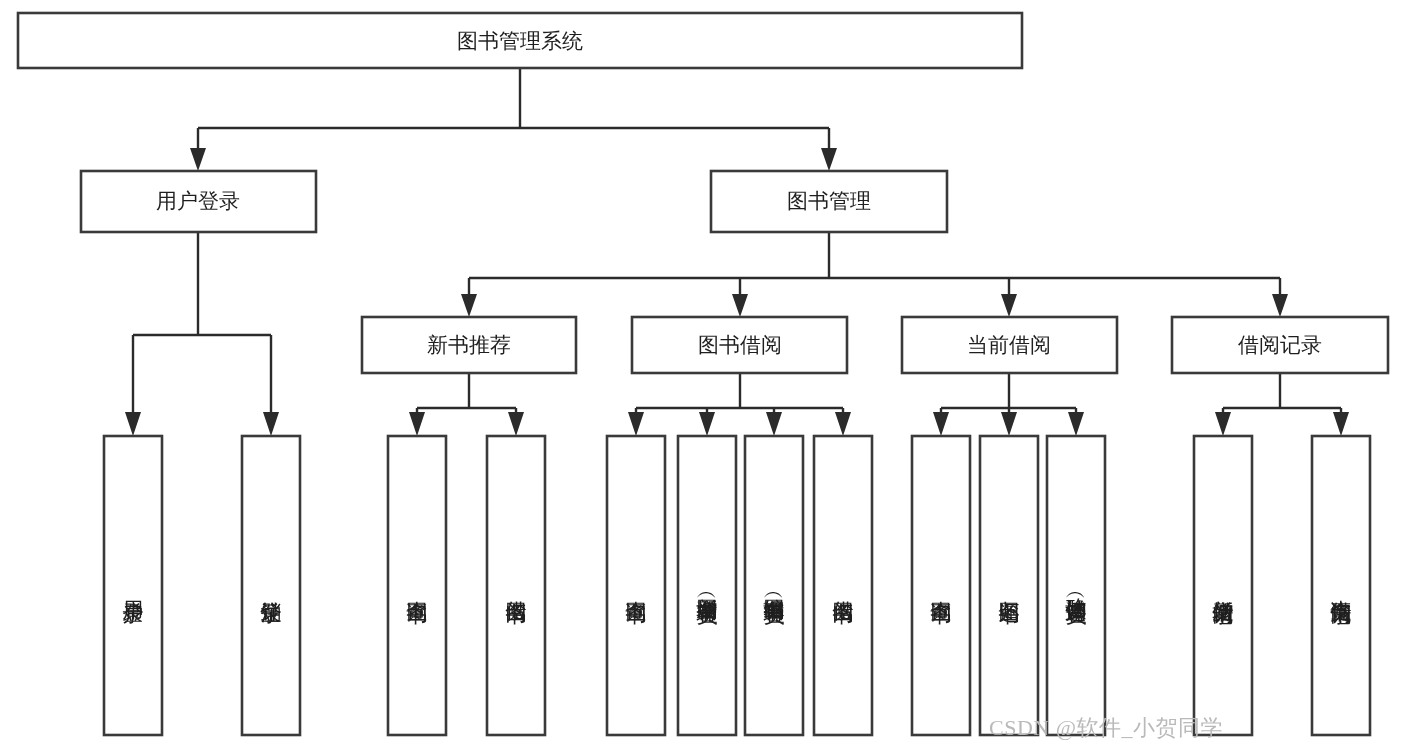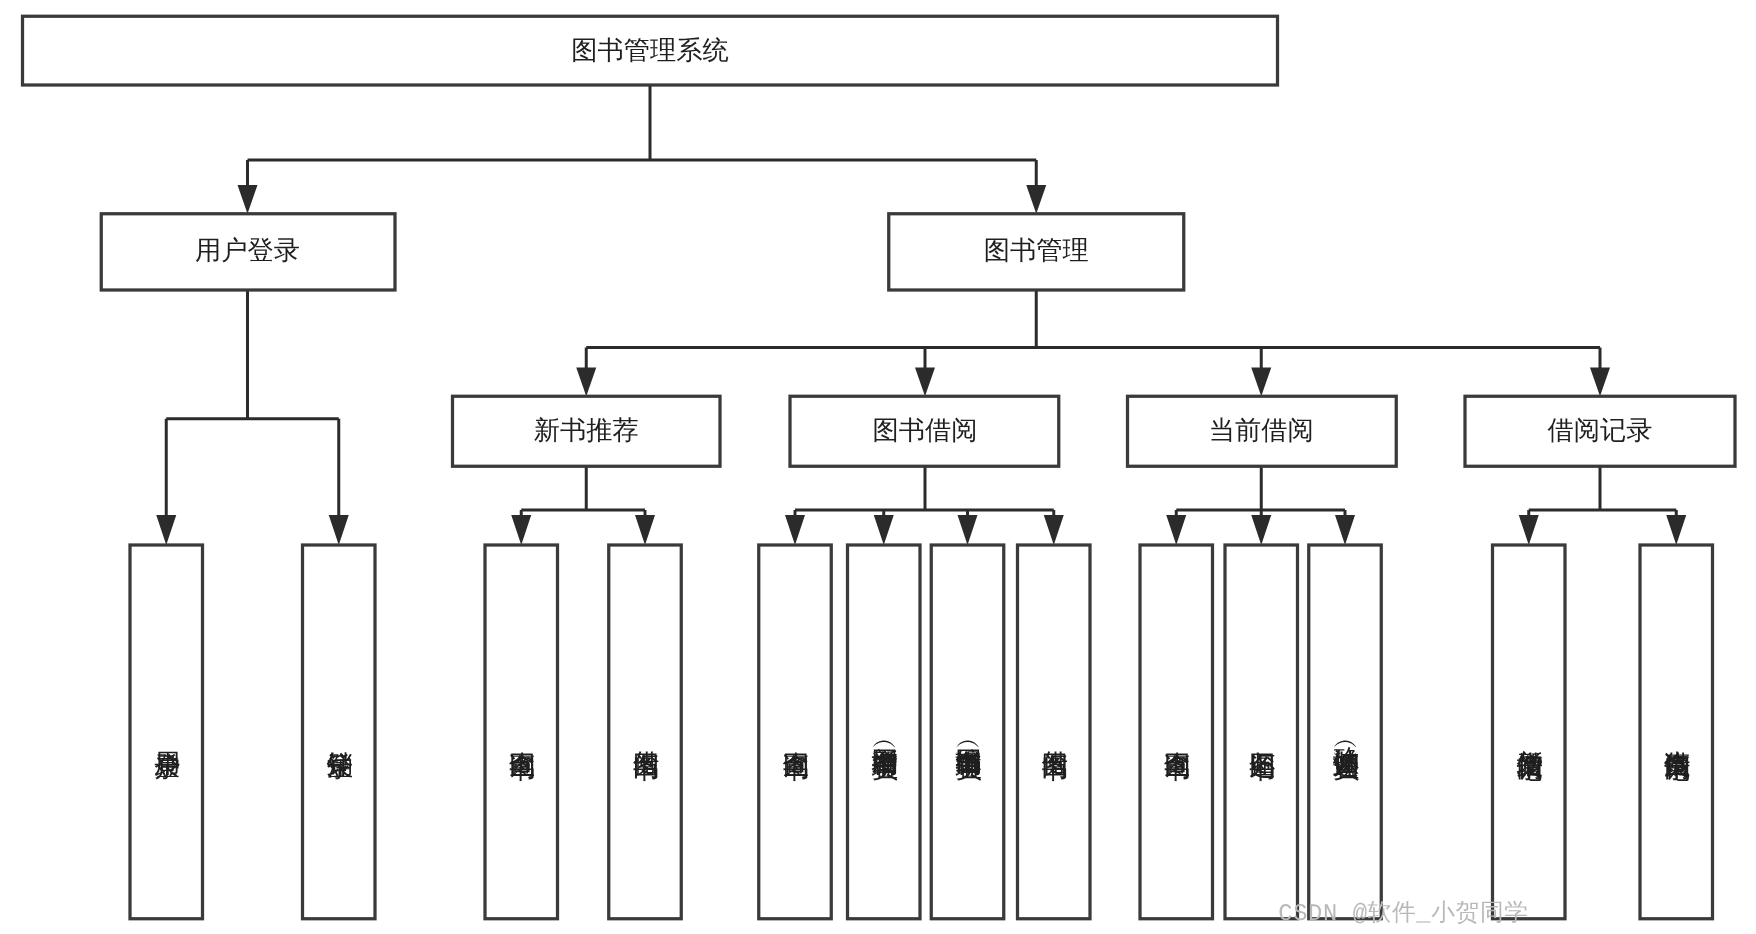--- a/index.html
+++ b/index.html
@@ -61,22 +61,22 @@
     align-items: center;
     justify-content: center;
     text-align: center;
     white-space: nowrap;
     pointer-events: none;
   }
   #watermark {
     position: absolute;
     right: 8px;
     bottom: 4px;
-    font-family: Liberation Mono, monospace;
-    font-size: 19px;
+    font-family: Liberation Serif, serif;
+    font-size: 22px;
     color: #b9b9b9;
     letter-spacing: 0.5px;
     white-space: nowrap;
   }
 </style>
 </head>
 <body>
 
 <div id="diagram-root">
 

